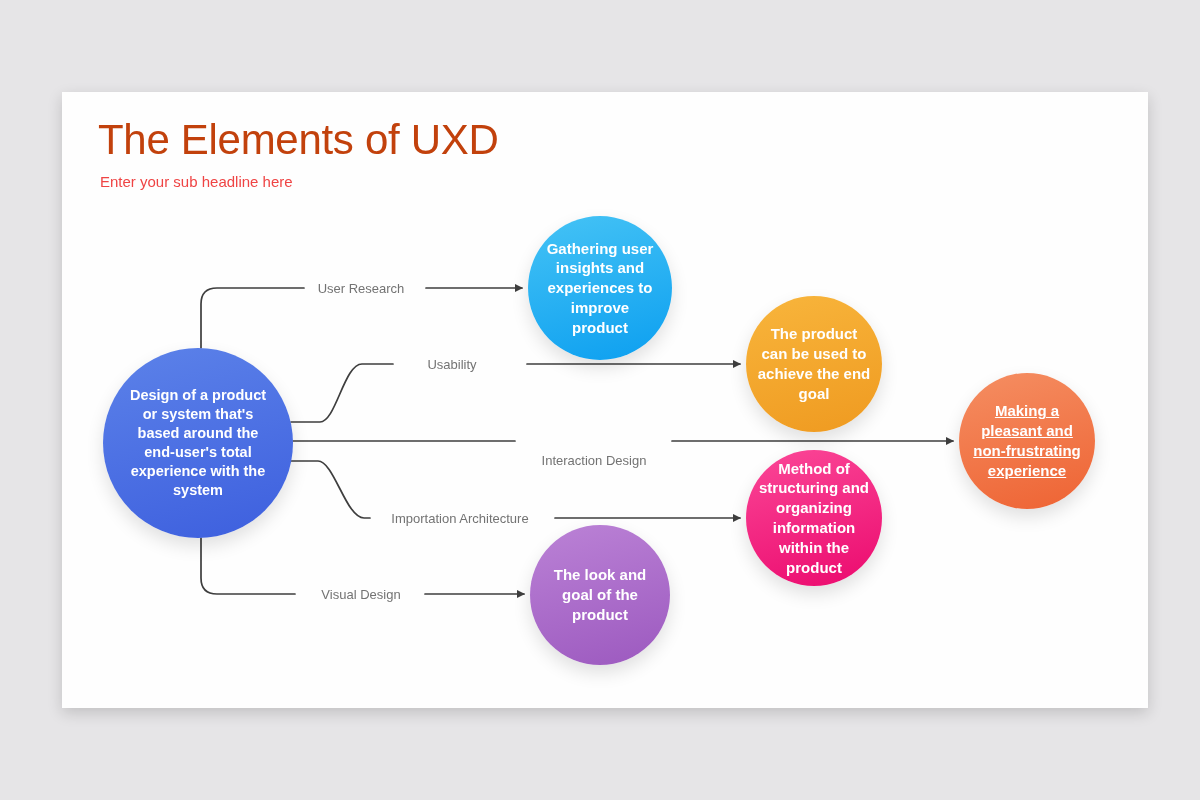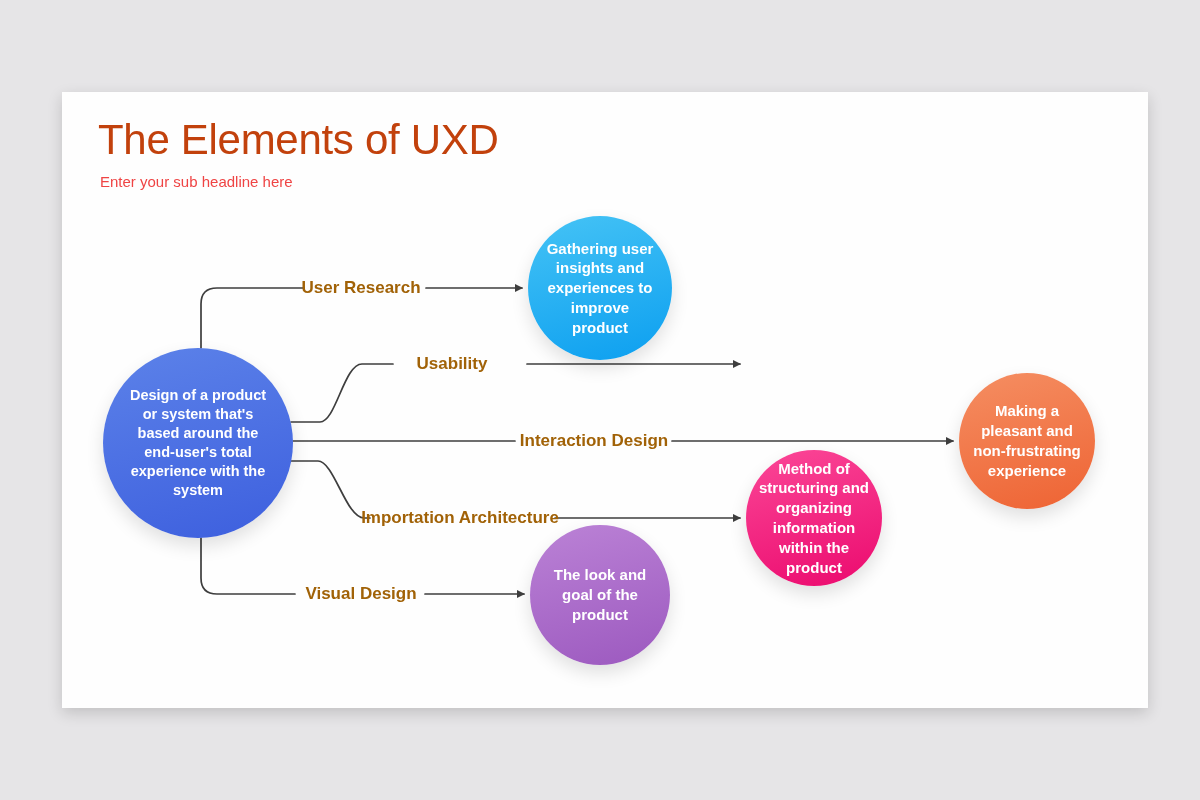--- a/index.html
+++ b/index.html
@@ -68,28 +68,28 @@
     width: 116px;
   }
   .node-user-research  { left: 466px; top: 124px; width: 144px; height: 144px; }
   .node-usability      { left: 684px; top: 204px; width: 136px; height: 136px; }
   .node-interaction    { left: 897px; top: 281px; width: 136px; height: 136px; }
   .node-importation    { left: 684px; top: 358px; width: 136px; height: 136px; justify-content: center; }
   .node-visual         { left: 468px; top: 433px; width: 140px; height: 140px; }
   .branch-label {
     position: absolute;
     transform: translate(-50%, -50%);
-    font-size: 17px;
-    font-weight: 700;
-    color: #a16207;
+    font-size: 13px;
+    font-weight: 400;
+    color: #737373;
     white-space: nowrap;
   }
   .label-user-research { left: 299px; top: 196px; }
   .label-usability     { left: 390px; top: 272px; }
-  .label-interaction   { left: 532px; top: 349px; }
+  .label-interaction   { left: 532px; top: 368px; }
   .label-importation   { left: 398px; top: 426px; }
   .label-visual        { left: 299px; top: 502px; }
 </style>
 </head>
 <body>
 
 <div class="stage">
   <div class="slide">
 
     <div class="page-title">The Elements of UXD</div>
@@ -127,22 +127,25 @@
     <div class="branch-label label-user-research">User Research</div>
     <div class="branch-label label-usability">Usability</div>
     <div class="branch-label label-interaction">Interaction Design</div>
     <div class="branch-label label-importation">Importation Architecture</div>
     <div class="branch-label label-visual">Visual Design</div>
 
     <div class="node-circle satellite node-user-research" style="background: linear-gradient(165deg, rgb(69, 195, 245), rgb(12, 159, 240));">
       <div class="node-text">Gathering user insights and experiences to improve product</div>
     </div>
 
+    <div class="node-circle satellite node-usability" style="background: linear-gradient(165deg, rgb(248, 181, 60), rgb(239, 154, 32));">
+      <div class="node-text">The product can be used to achieve the end goal</div>
+    </div>
 
-    <div class="node-circle satellite node-interaction" style="background: linear-gradient(165deg, rgb(245, 142, 98), rgb(238, 99, 51));">
+    <div class="node-circle satellite node-interaction" style="background: linear-gradient(165deg, rgb(245, 142, 98), rgb(238, 99, 51)); text-decoration: underline;">
       <div class="node-text">Making a pleasant and non-frustrating experience</div>
     </div>
 
     <div class="node-circle satellite node-importation" style="background: linear-gradient(165deg, rgb(251, 71, 151), rgb(235, 10, 110));">
       <div class="node-text">Method of structuring and organizing information within the product</div>
     </div>
 
     <div class="node-circle satellite node-visual" style="background: linear-gradient(165deg, rgb(187, 130, 214), rgb(156, 89, 191));">
       <div class="node-text">The look and goal of the product</div>
     </div>

